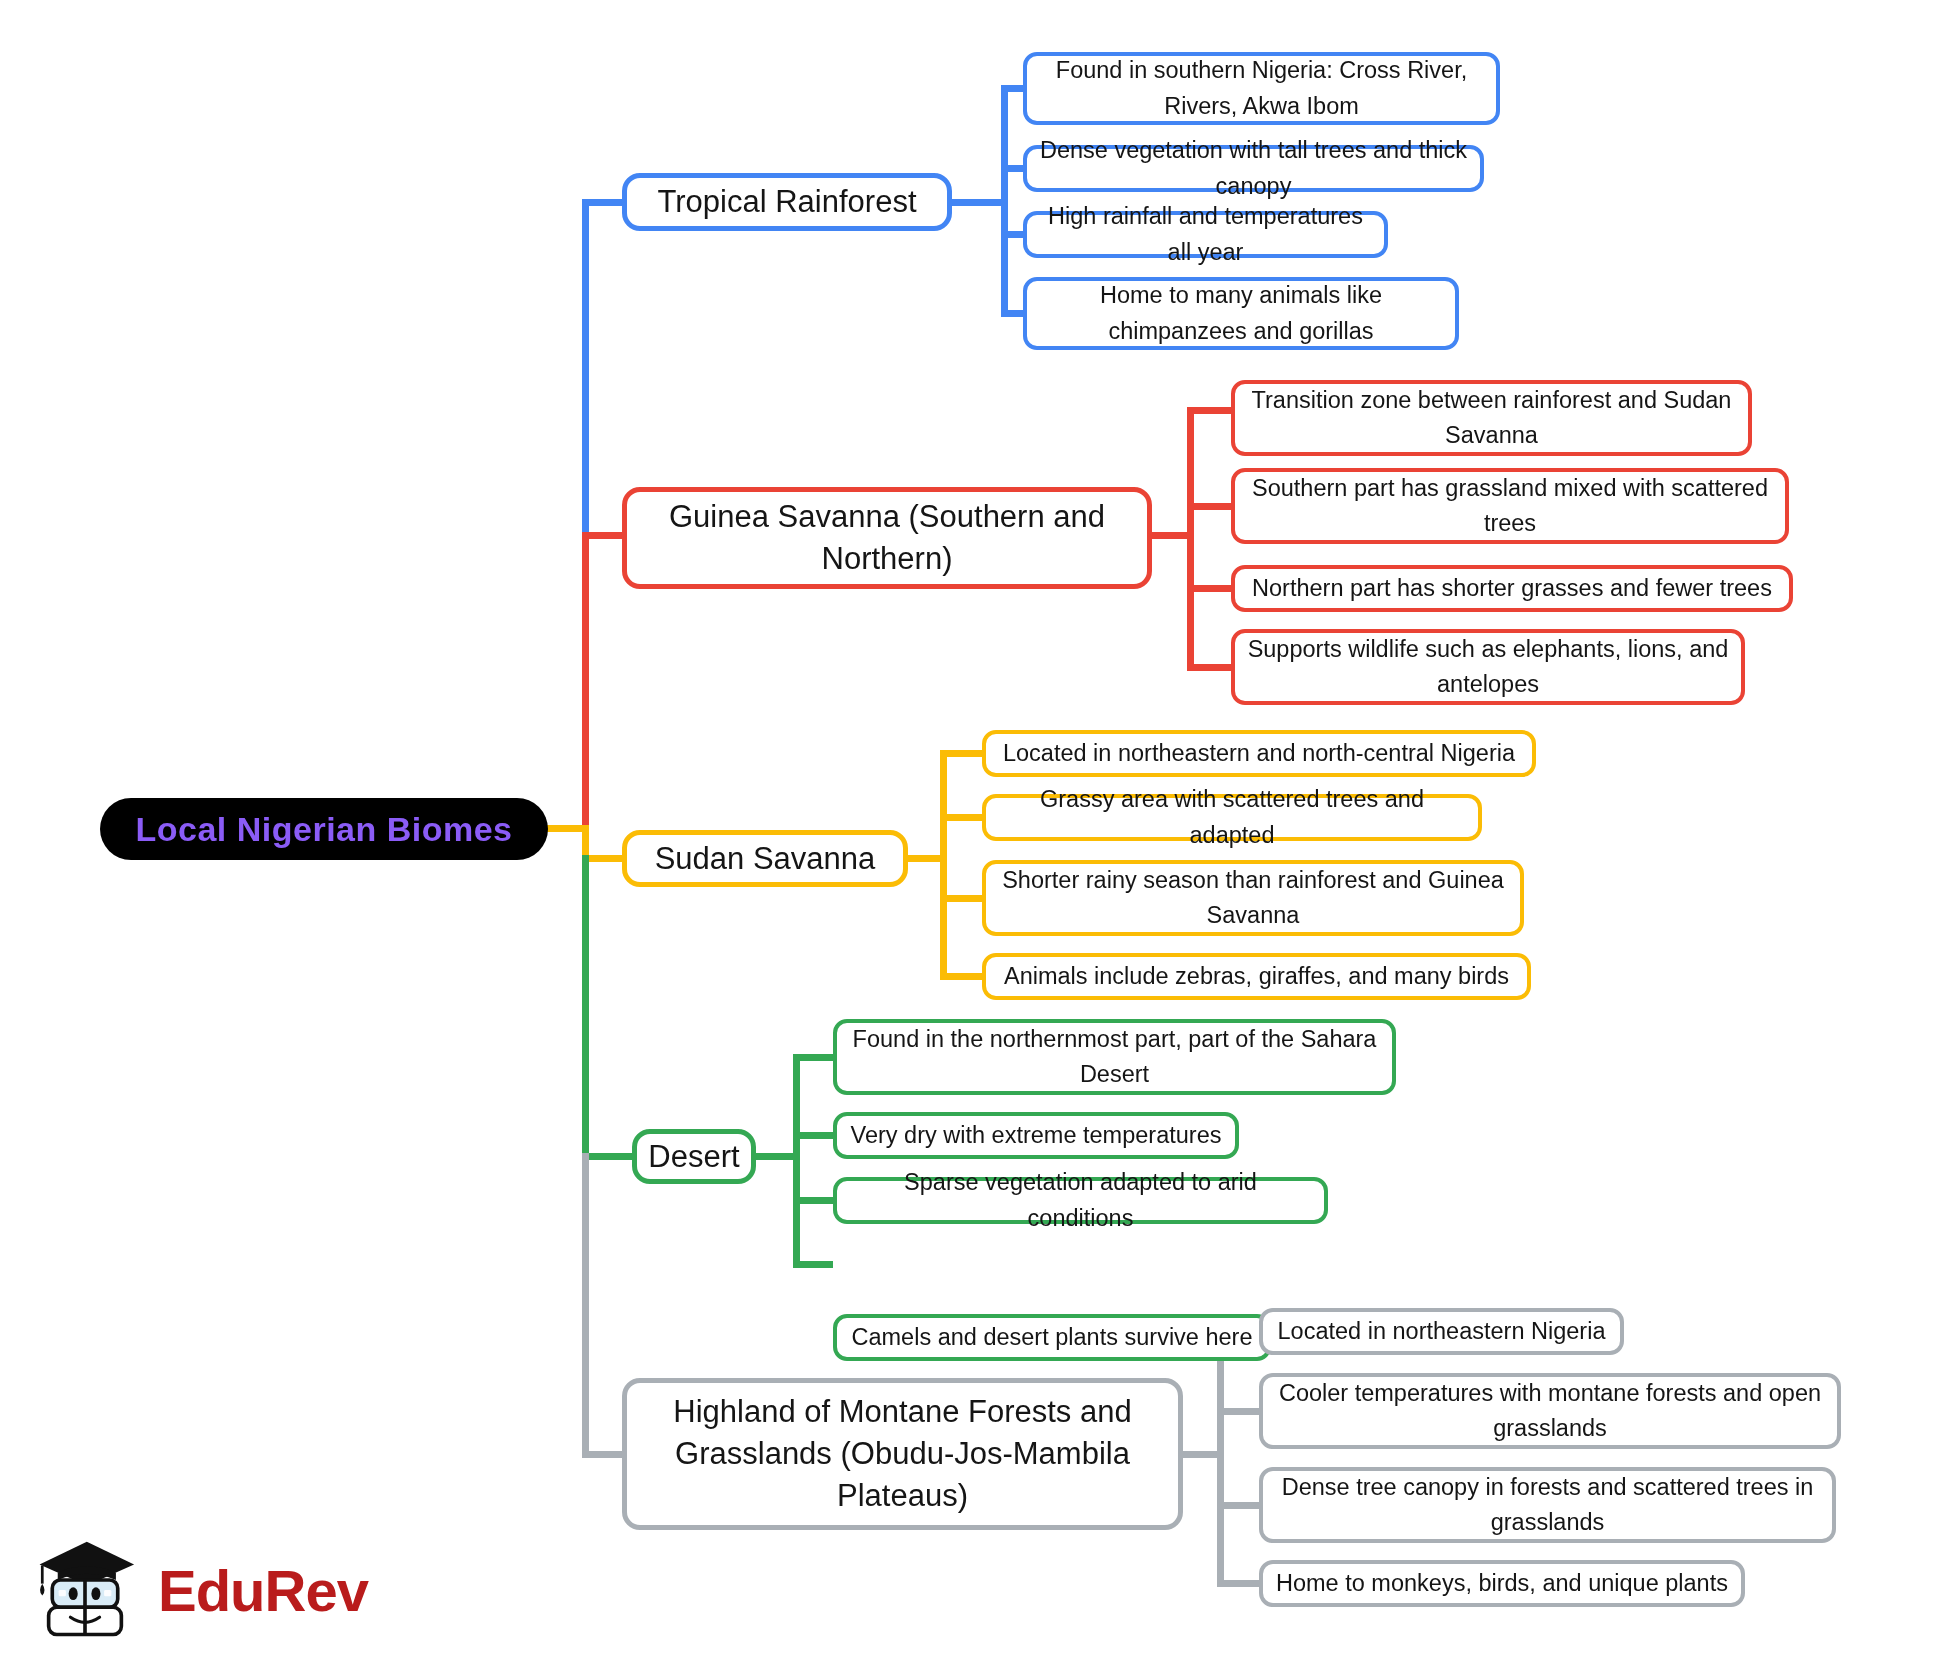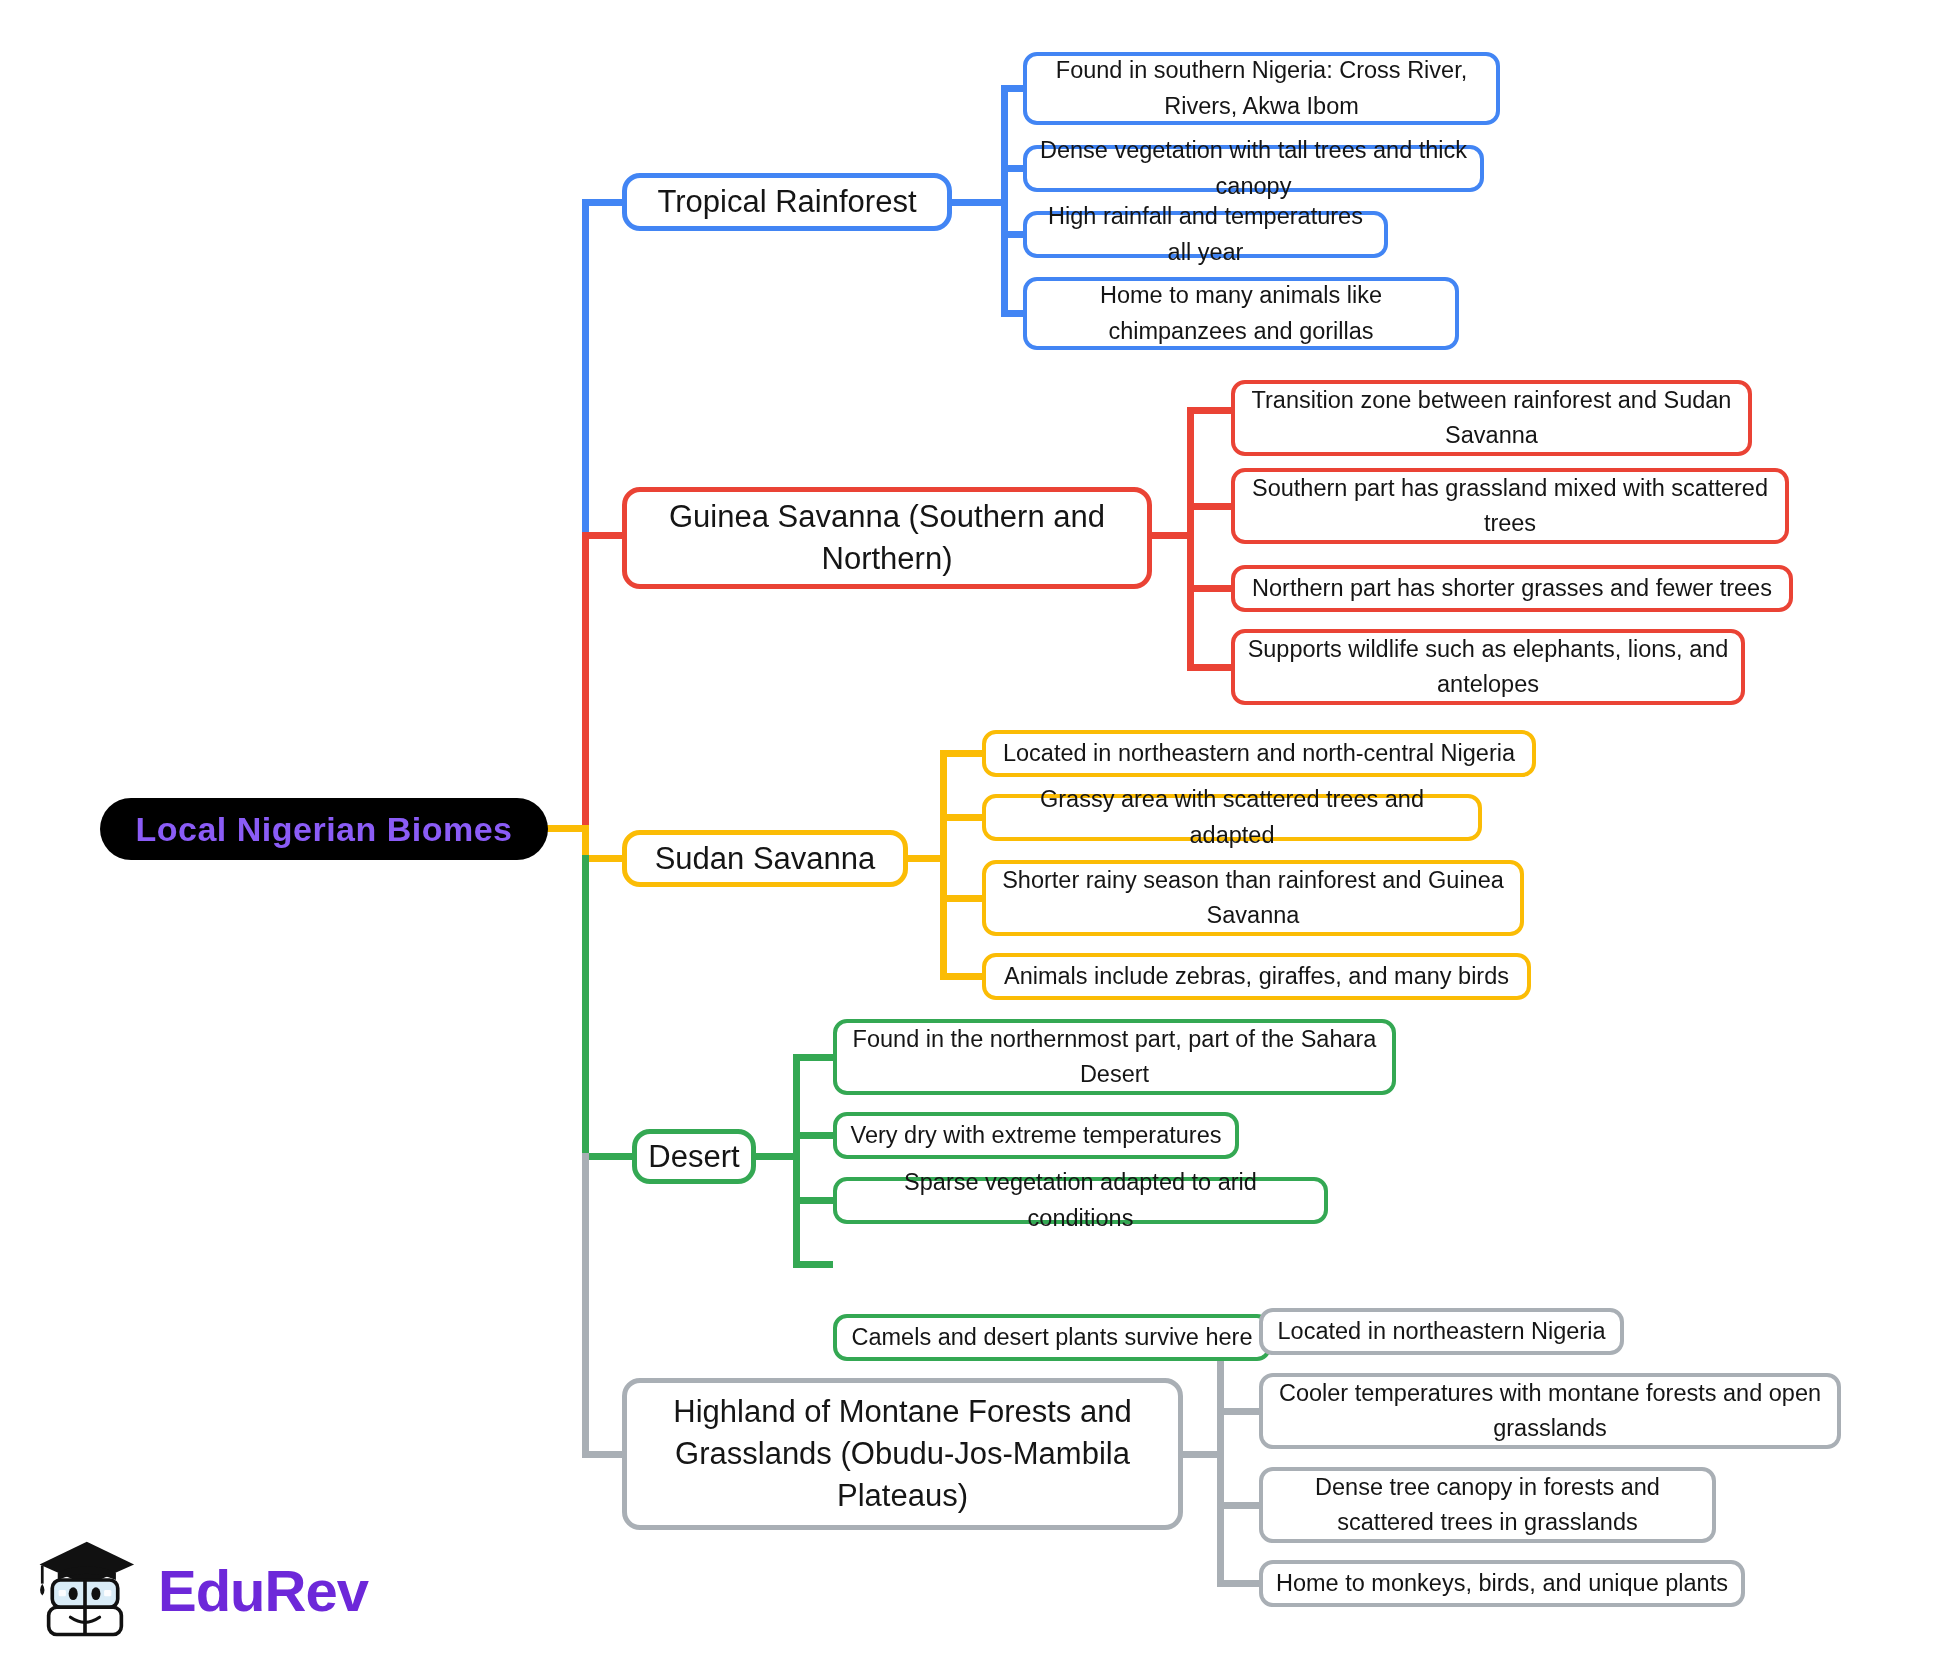--- a/index.html
+++ b/index.html
@@ -31,21 +31,21 @@
   }
   .bd-blue{border-color:#4285F4;}
   .bd-red{border-color:#EA4335;}
   .bd-yellow{border-color:#FBBC05;}
   .bd-green{border-color:#34A853;}
   .bd-gray{border-color:#A9AFB5;}
   .logo{
     position:absolute;left:30px;top:1540px;display:flex;align-items:center;gap:18px;
   }
   .logo-text{
-    font-size:58px;font-weight:bold;color:#6d28d9;letter-spacing:-1px;
+    font-size:58px;font-weight:bold;color:#b91c1c;letter-spacing:-1px;
   }
 </style>
 </head>
 <body>
 
 <div class="canvas">
 
   <div class="ln ln-blue" style="left:582px;top:199px;width:7px;height:340px;"></div>
   <div class="ln ln-blue" style="left:582px;top:199px;width:44px;height:7px;"></div>
   <div class="ln ln-blue" style="left:950px;top:199px;width:55px;height:7px;"></div>
@@ -114,21 +114,21 @@
 
   <div class="node bd-green" style="left:632px;top:1129px;width:124px;height:55px;">Desert</div>
   <div class="leaf bd-green" style="left:833px;top:1019px;width:563px;height:76px;">Found in the northernmost part, part of the Sahara Desert</div>
   <div class="leaf bd-green" style="left:833px;top:1112px;width:406px;height:47px;">Very dry with extreme temperatures</div>
   <div class="leaf bd-green" style="left:833px;top:1177px;width:495px;height:47px;">Sparse vegetation adapted to arid conditions</div>
   <div class="leaf bd-green" style="left:833px;top:1314px;width:438px;height:47px;">Camels and desert plants survive here</div>
 
   <div class="node bd-gray" style="left:622px;top:1378px;width:561px;height:152px;">Highland of Montane Forests and Grasslands (Obudu-Jos-Mambila Plateaus)</div>
   <div class="leaf bd-gray" style="left:1259px;top:1308px;width:365px;height:47px;">Located in northeastern Nigeria</div>
   <div class="leaf bd-gray" style="left:1259px;top:1373px;width:582px;height:76px;">Cooler temperatures with montane forests and open grasslands</div>
-  <div class="leaf bd-gray" style="left:1259px;top:1467px;width:457px;height:76px;">Dense tree canopy in forests and scattered trees in grasslands</div>
+  <div class="leaf bd-gray" style="left:1259px;top:1467px;width:577px;height:76px;">Dense tree canopy in forests and scattered trees in grasslands</div>
   <div class="leaf bd-gray" style="left:1259px;top:1560px;width:486px;height:47px;">Home to monkeys, birds, and unique plants</div>
 
   <div class="logo">
     <svg width="110" height="100" viewBox="0 0 120 110" aria-hidden="true">
 
       <path d="M13 28 L13 48" stroke="#111" stroke-width="3" fill="none"></path>
       <path d="M13 48 q-5 8 0 13 q5 -5 0 -13" fill="#111"></path>
 
       <polygon points="62,2 114,27 62,50 10,27" fill="#111"></polygon>
       <path d="M30 36 Q62 22 94 36 L94 44 Q62 30 30 44 Z" fill="#111"></path>

